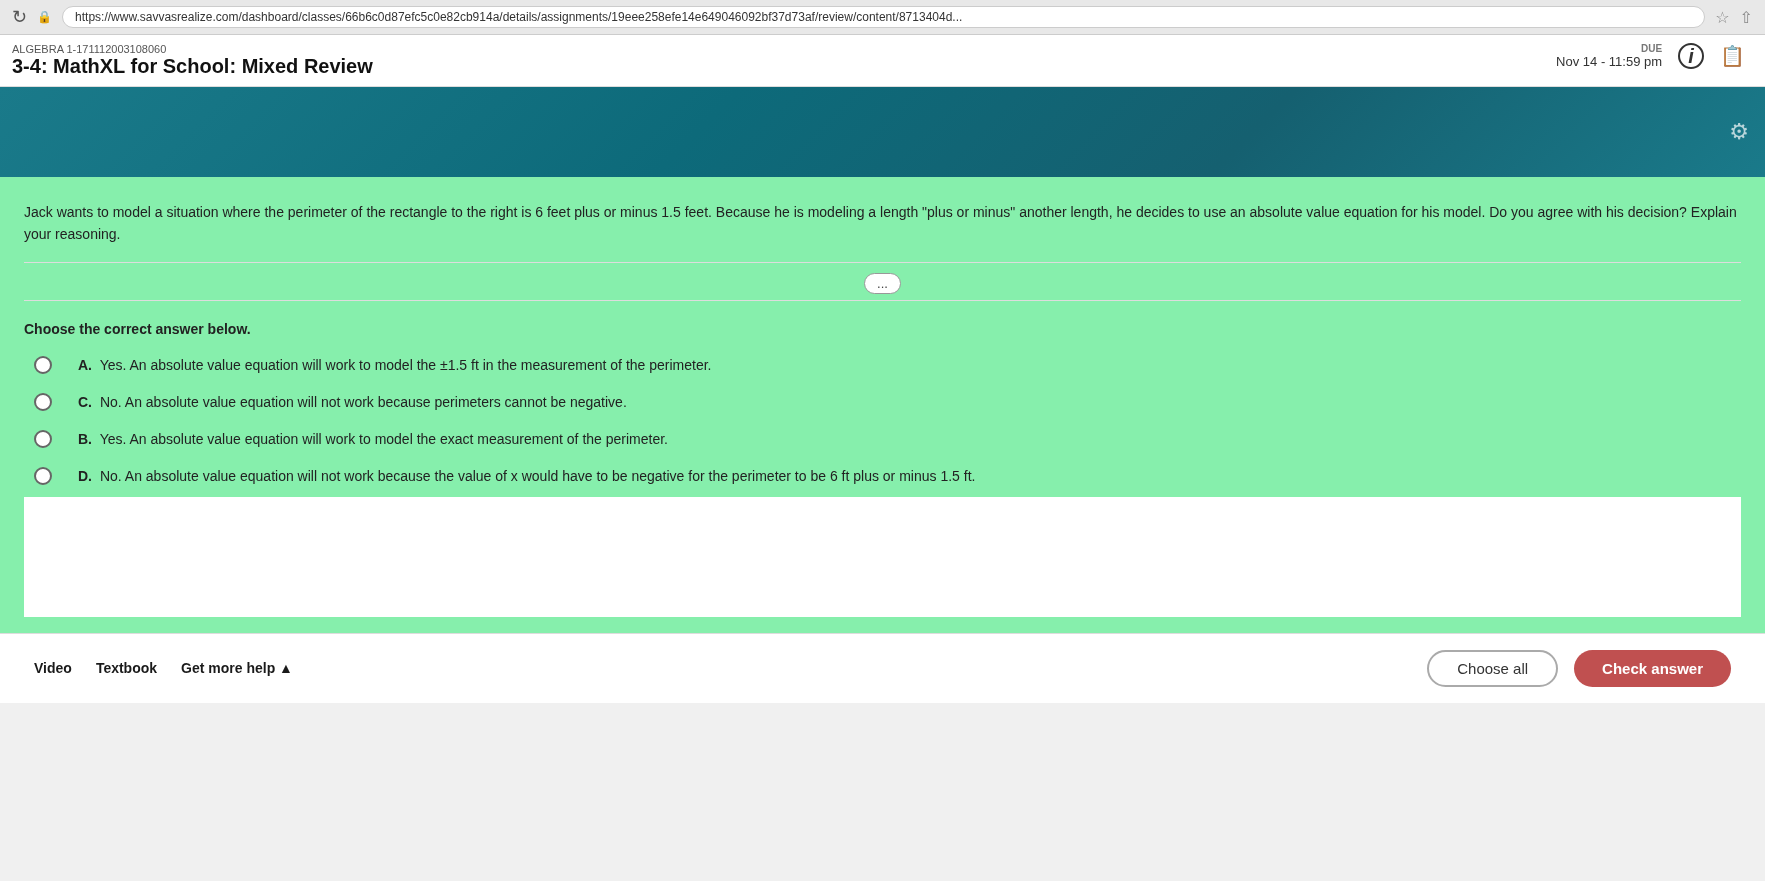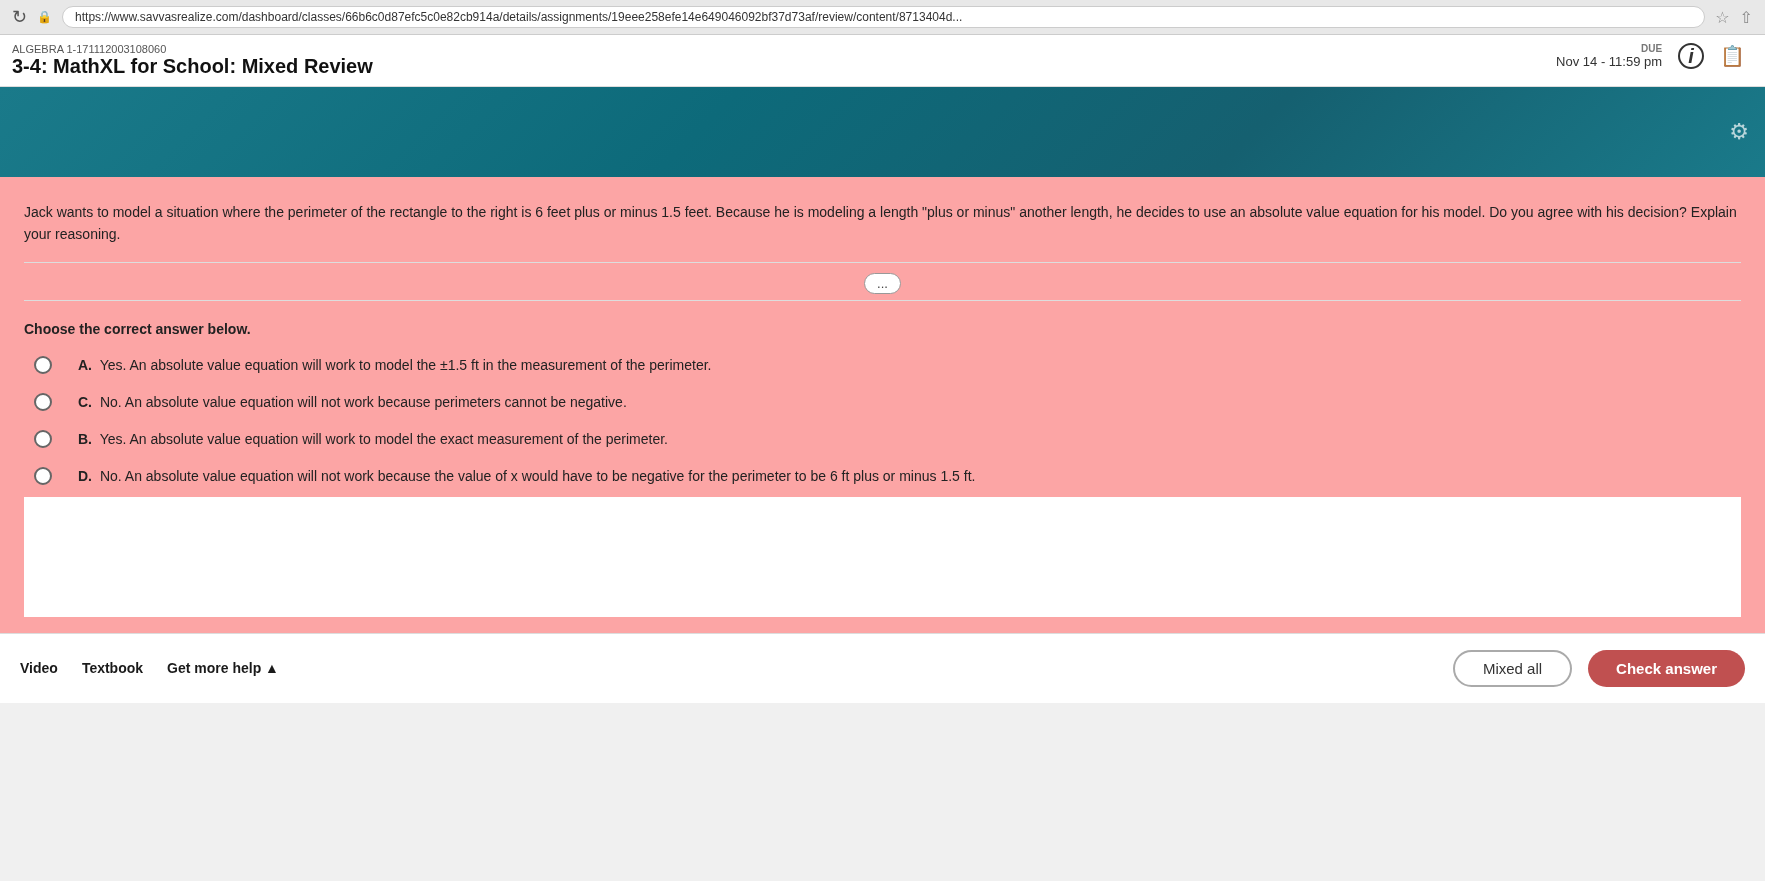--- a/index.html
+++ b/index.html
@@ -115,21 +115,21 @@
       right: 16px;
       top: 50%;
       transform: translateY(-50%);
       color: rgba(255,255,255,0.7);
       font-size: 22px;
       cursor: pointer;
     }
 
     
     .main-content {
-      background: #fca5a5;
+      background: #86efac;
       padding: 24px 24px 16px 24px;
     }
 
     
     .question-area {
       display: flex;
       gap: 20px;
       align-items: flex-start;
       padding-bottom: 16px;
       border-bottom: 1px solid #ddd;
@@ -225,21 +225,21 @@
     }
     .choice-letter {
       font-weight: bold;
       margin-right: 4px;
     }
 
     
     .bottom-bar {
       background: white;
       border-top: 1px solid #ddd;
-      padding: 16px 20px;
+      padding: 16px 34px;
       display: flex;
       align-items: center;
       justify-content: space-between;
     }
     .bottom-links {
       display: flex;
       gap: 24px;
       align-items: center;
     }
     .bottom-link {
@@ -369,16 +369,16 @@
 
 </div>
 
 <div class="bottom-bar">
   <div class="bottom-links">
     <a class="bottom-link">Video</a>
     <a class="bottom-link">Textbook</a>
     <a class="bottom-link get-more-help">Get more help ▲</a>
   </div>
   <div class="bottom-actions">
-    <button class="clear-all-btn">Mixed all</button>
+    <button class="clear-all-btn">Choose all</button>
     <button class="check-answer-btn">Check answer</button>
   </div>
 </div>
 
 </body></html>

